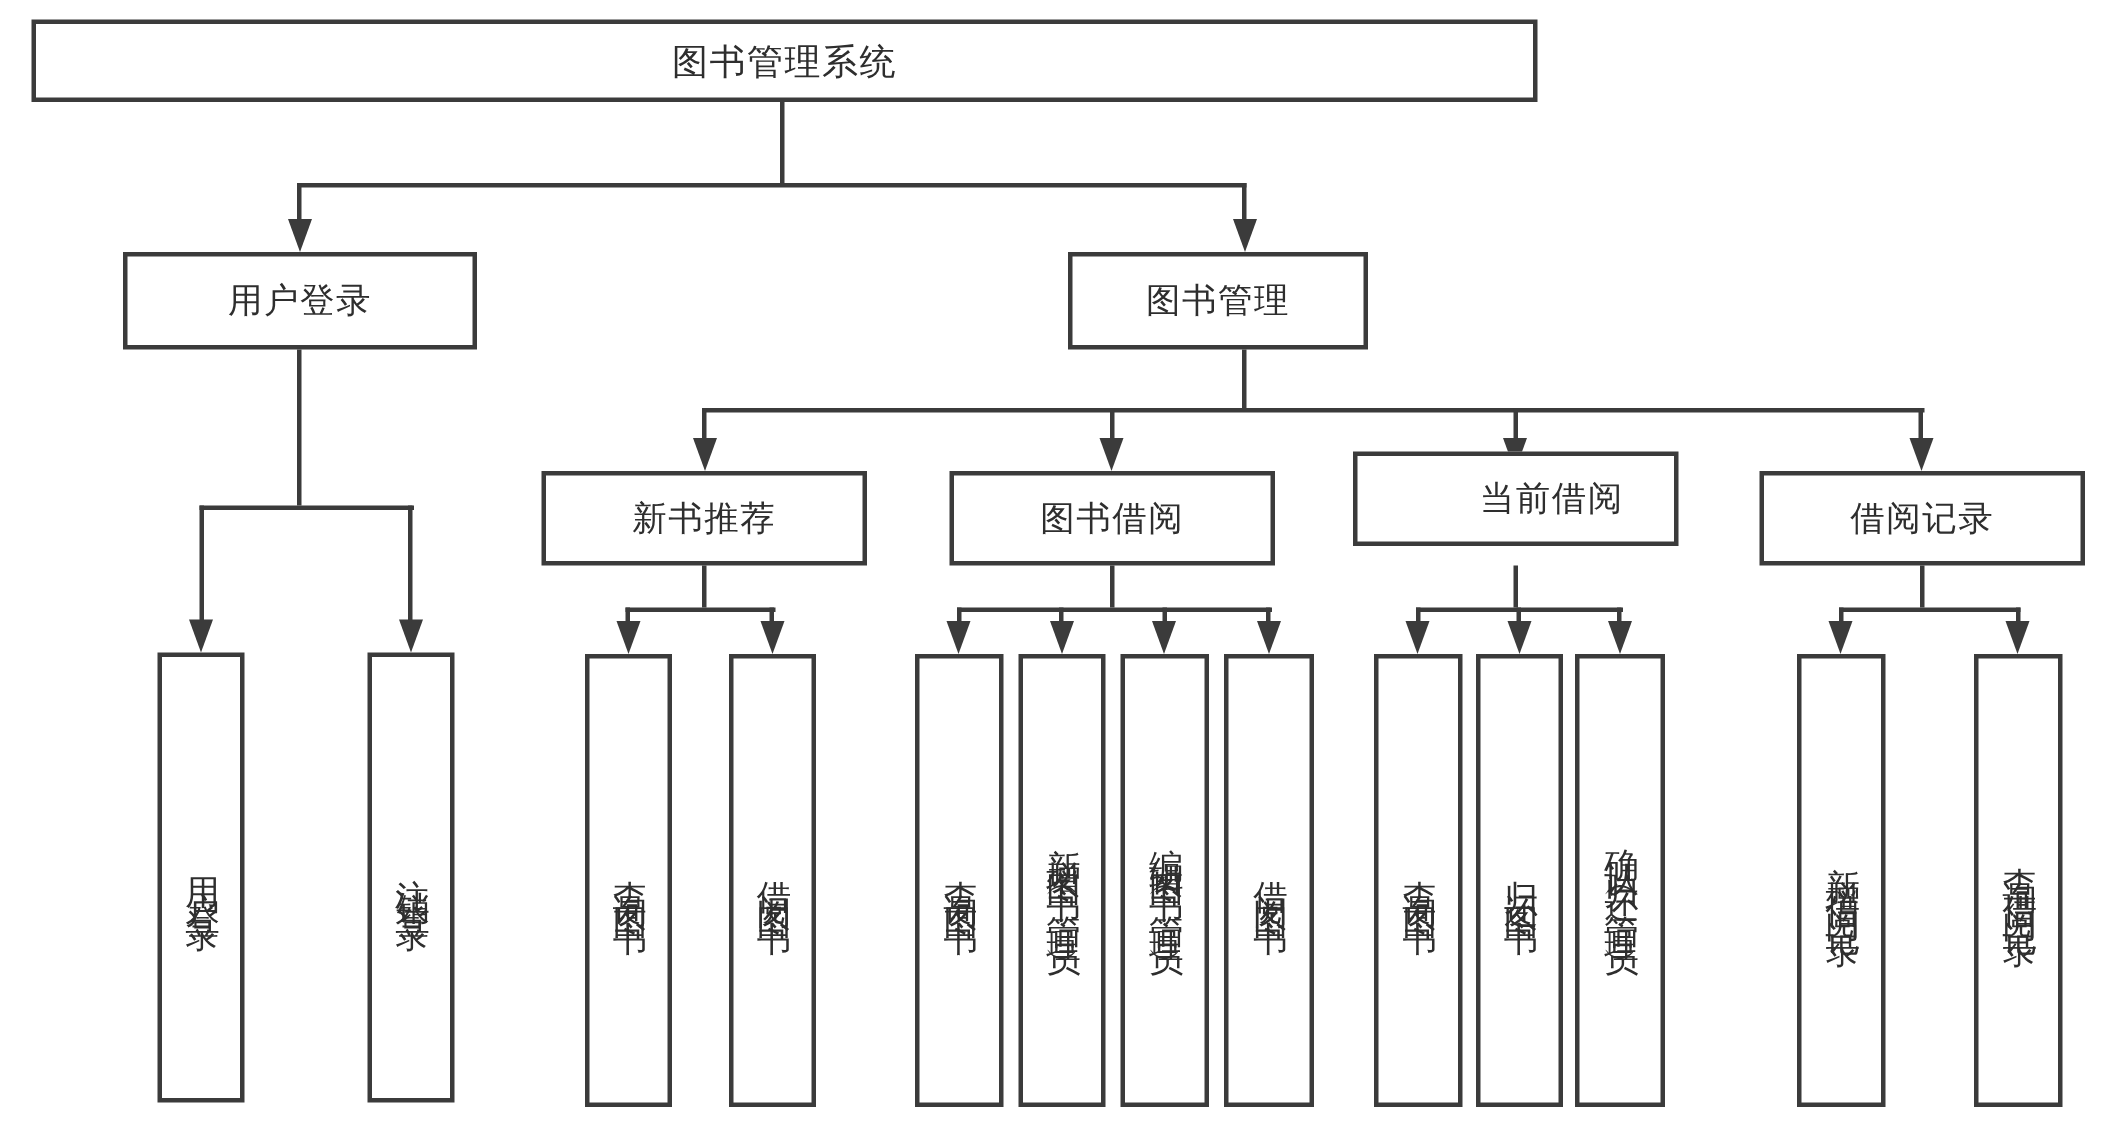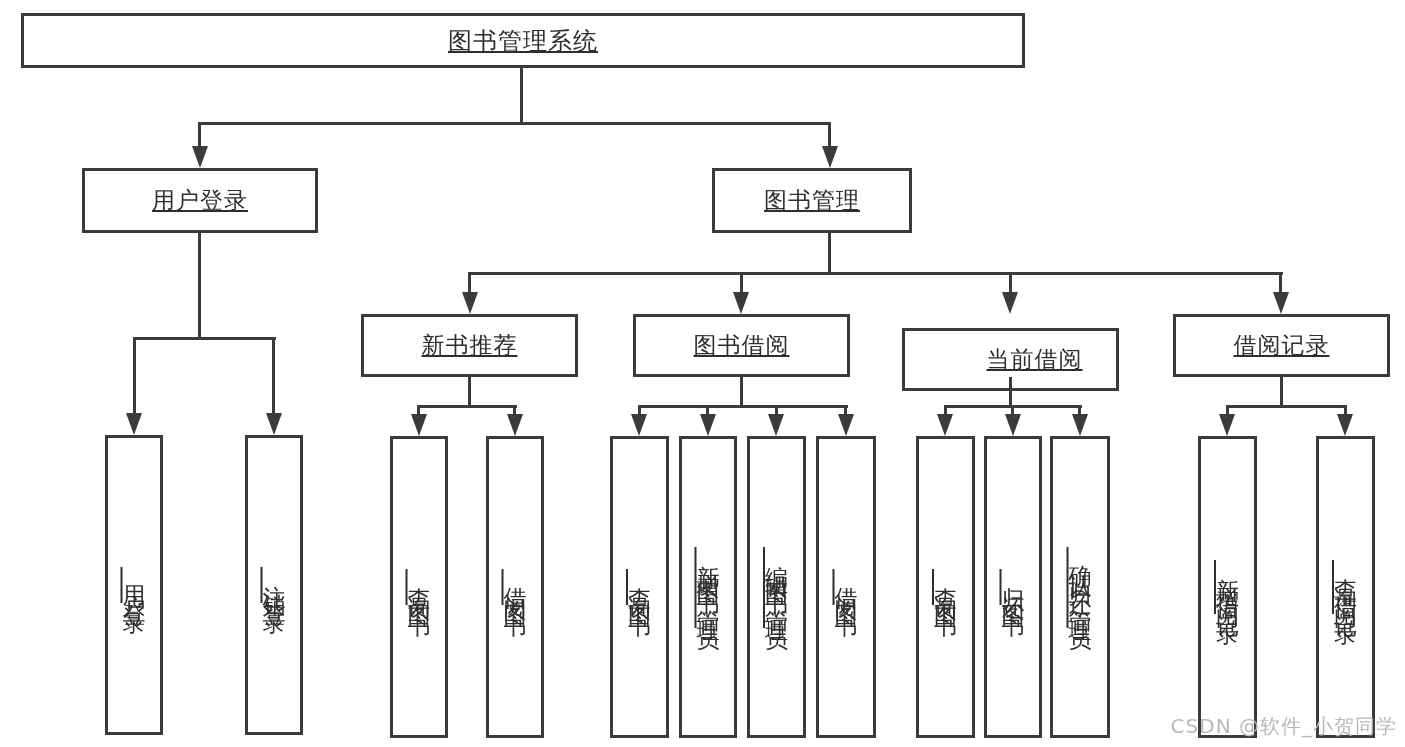--- a/index.html
+++ b/index.html
@@ -18,21 +18,20 @@
   
   .node {
     position: absolute;
     background: #ffffff;
     border: 3px solid #3b3b3b;
     color: #2e2e2e;
     display: flex;
     align-items: center;
     justify-content: center;
     text-align: center;
-    text-decoration: underline;
   }
   .hnode { font-size: 23px; letter-spacing: 1px; }
   .root  { font-size: 24px; }
   .leaf  { }
   .vtext {
     writing-mode: vertical-rl;
     text-orientation: mixed;
     letter-spacing: 9px;
     line-height: 1;
     white-space: nowrap;
@@ -94,21 +93,21 @@
   <div class="arrow" style="left:462px; top:292px;"></div>
   <div class="vline" style="left:740px; top:272px; height:24px;"></div>
   <div class="arrow" style="left:733px; top:292px;"></div>
   <div class="vline" style="left:1009px; top:272px; height:24px;"></div>
   <div class="arrow" style="left:1002px; top:292px;"></div>
   <div class="vline" style="left:1279px; top:272px; height:24px;"></div>
   <div class="arrow" style="left:1273px; top:292px;"></div>
 
   <div class="node hnode" style="left:633px; top:314px; width:217px; height:63px;">图书借阅</div>
   <div class="node hnode" style="left:361px; top:314px; width:217px; height:63px;">新书推荐</div>
-  <div class="node hnode" style="left:902px; top:328px; width:217px; height:63px;padding-left:48px;">当前借阅</div>
+  <div class="node hnode" style="left:902px; top:301px; width:217px; height:63px;padding-left:48px;">当前借阅</div>
   <div class="node hnode" style="left:1173px; top:314px; width:217px; height:63px;">借阅记录</div>
 
   <div class="vline" style="left:468px; top:377px; height:28px;"></div>
   <div class="hline" style="left:417px; top:405px; width:100px;"></div>
   <div class="vline" style="left:417px; top:405px; height:12px;"></div>
   <div class="arrow" style="left:411px; top:414px;"></div>
   <div class="vline" style="left:513px; top:405px; height:12px;"></div>
   <div class="arrow" style="left:507px; top:414px;"></div>
 
   <div class="vline" style="left:740px; top:377px; height:28px;"></div>
@@ -175,15 +174,14 @@
     <span class="vtext">确认归还（管理员）</span>
   </div>
 
   <div class="node leaf" style="left:1198px; top:436px; width:59px; height:302px;">
     <span class="vtext">新增借阅记录</span>
   </div>
   <div class="node leaf" style="left:1316px; top:436px; width:59px; height:302px;">
     <span class="vtext">查询借阅记录</span>
   </div>
 
-  <div class="watermark">CSDN @软件_小贺同学</div>
 
 </div>
 
 </body></html>

